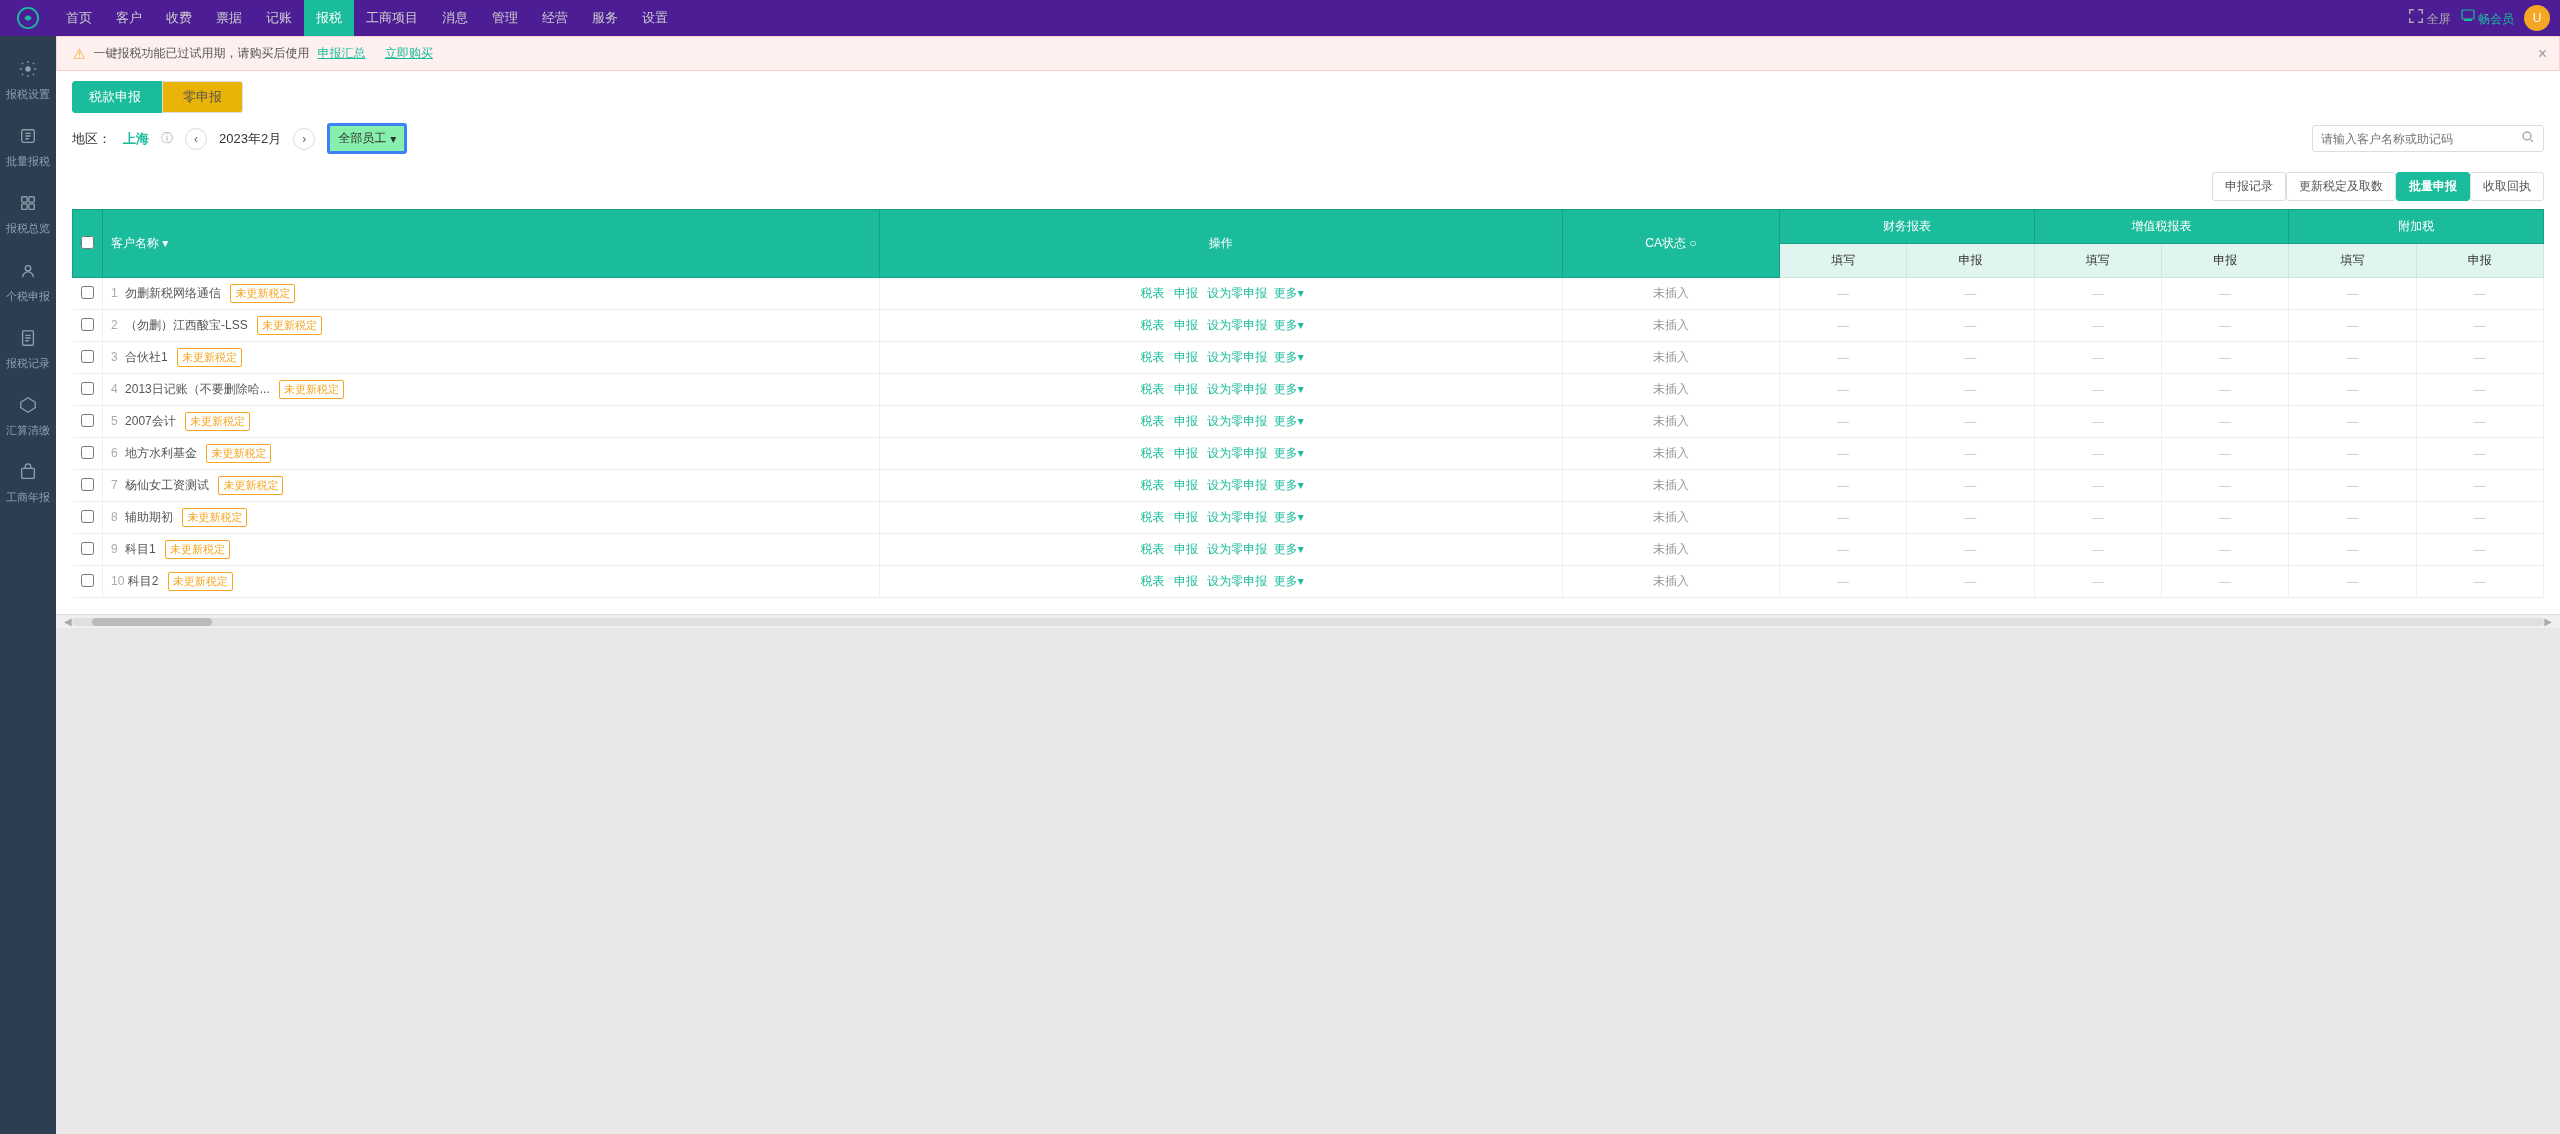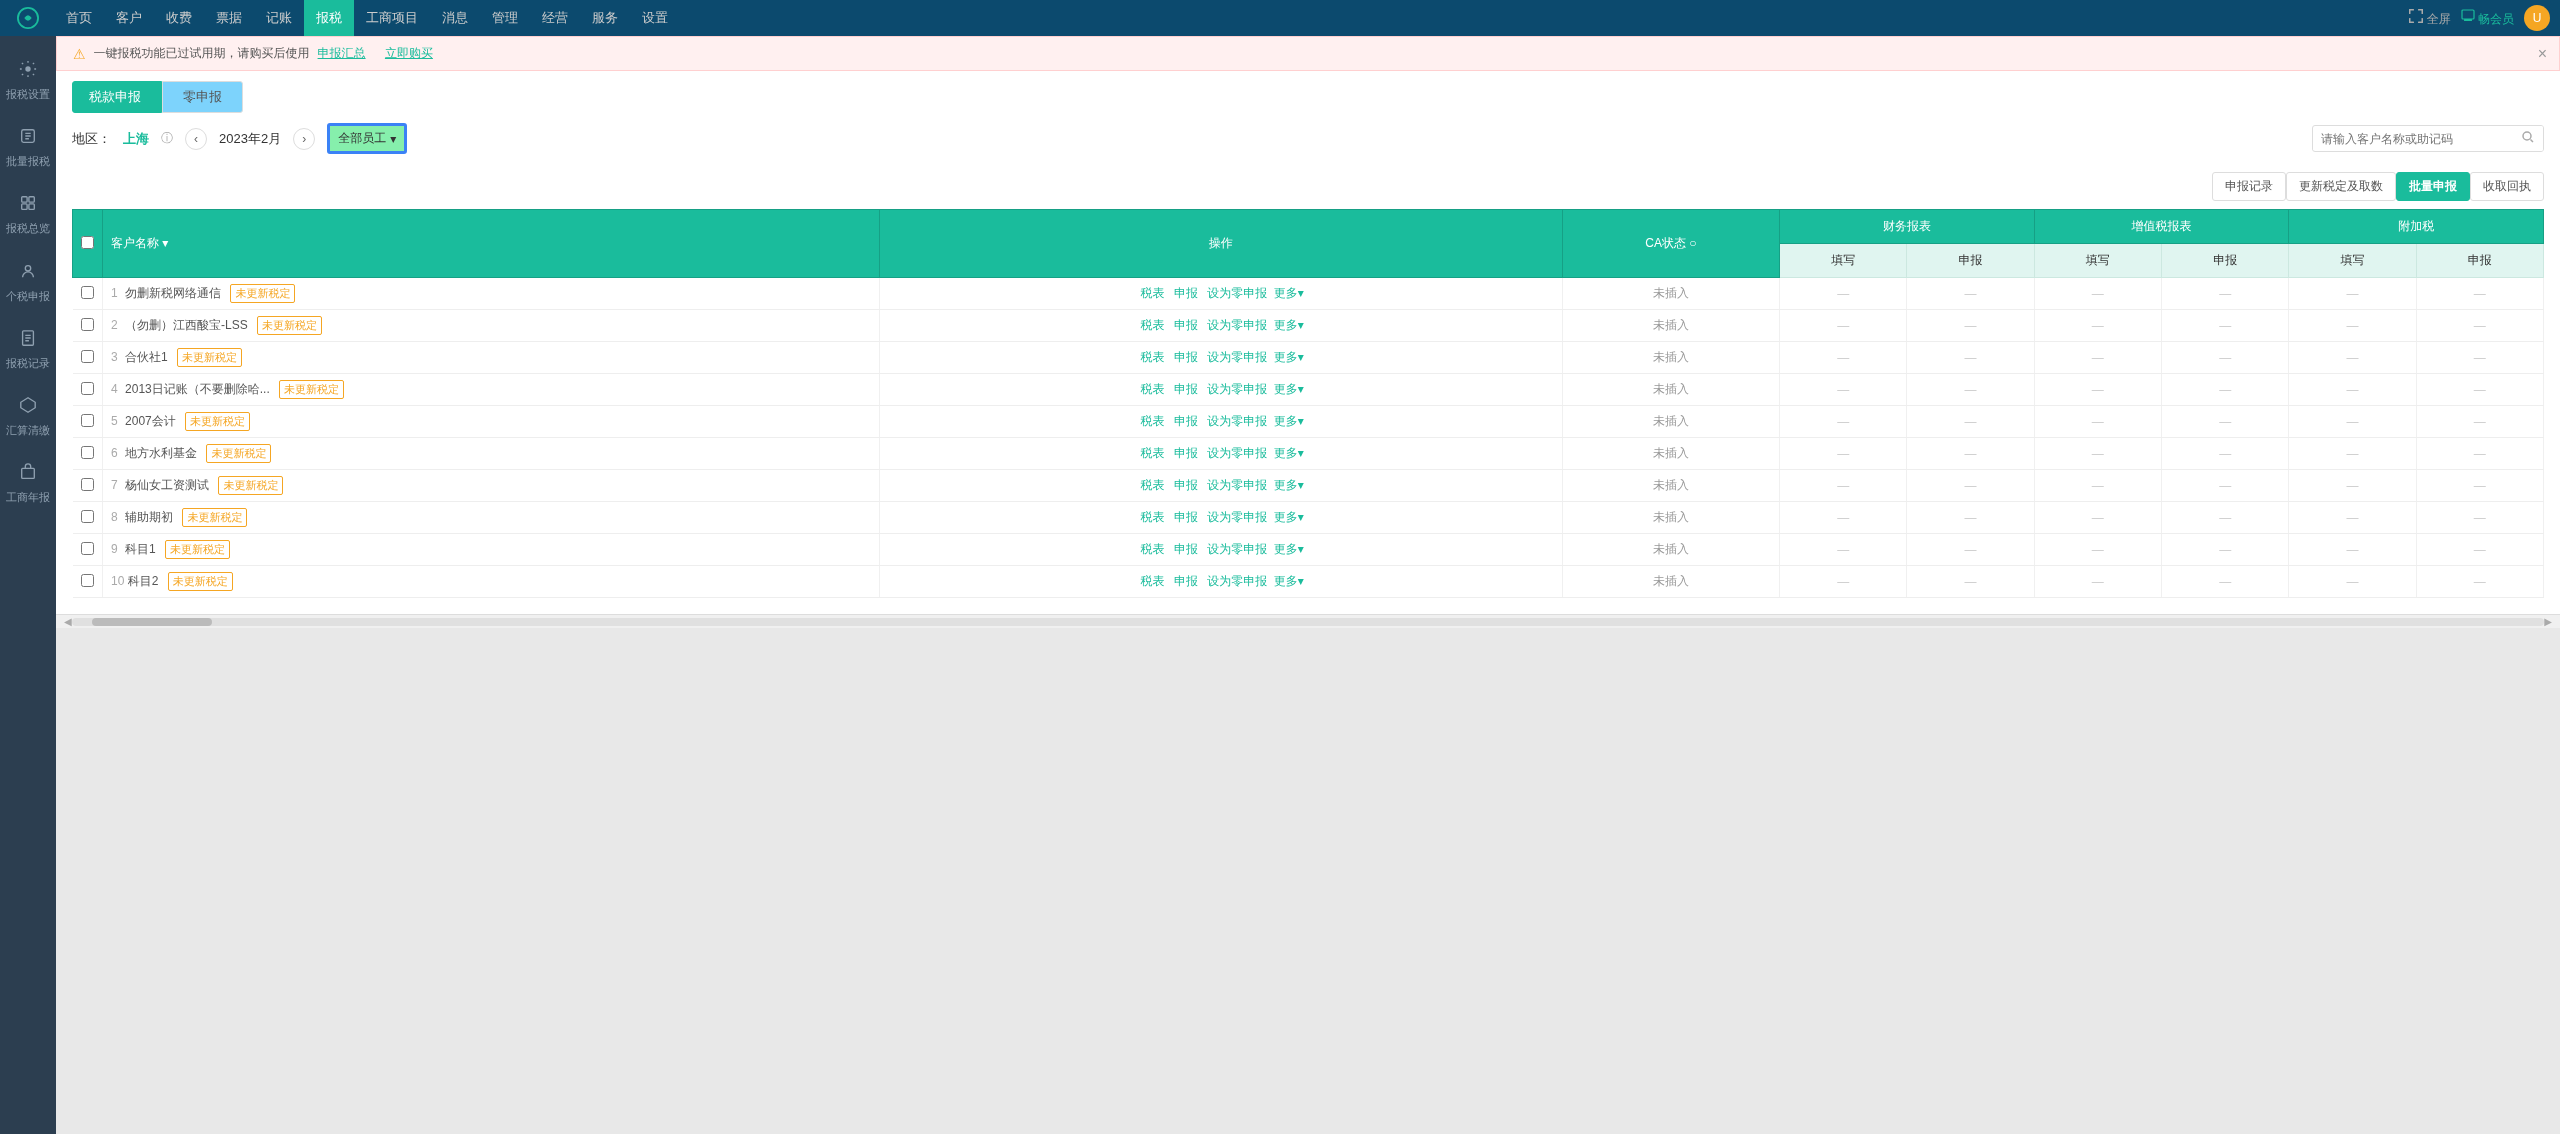--- a/index.html
+++ b/index.html
@@ -1,19 +1,19 @@
 <!DOCTYPE html>
 <html><head>
   <meta charset="utf-8">
   <style>
     * { box-sizing: border-box; margin: 0; padding: 0; }
     body { font-family: 'Microsoft YaHei', Arial, sans-serif; font-size: 12px; background: #e8e8e8; display: flex; flex-direction: column; height: 100vh; overflow: hidden; }
 
     
-    .top-nav { background: #0c4a6e; height: 36px; display: flex; align-items: center; padding: 0 10px; color: #ccc; flex-shrink: 0; }
+    .top-nav { background: #4c1d95; height: 36px; display: flex; align-items: center; padding: 0 10px; color: #ccc; flex-shrink: 0; }
     .top-nav .logo { width: 36px; height: 36px; display: flex; align-items: center; justify-content: center; margin-right: 8px; }
     .top-nav .logo svg { width: 22px; height: 22px; }
     .top-nav .nav-item { padding: 0 12px; height: 36px; display: flex; align-items: center; color: #ccc; cursor: pointer; font-size: 13px; }
     .top-nav .nav-item.active { background: #1abc9c; color: #fff; }
     .top-nav .spacer { flex: 1; }
     .top-nav .top-right { display: flex; align-items: center; gap: 10px; font-size: 12px; color: #aaa; }
     .top-nav .top-right span { cursor: pointer; }
 
     
     .main-layout { display: flex; flex: 1; overflow: hidden; }
@@ -32,21 +32,21 @@
     .notice-banner { background: #fff0f0; border: 1px solid #ffd0d0; padding: 8px 16px; display: flex; align-items: center; gap: 8px; font-size: 12px; color: #555; position: relative; margin-bottom: 0; }
     .notice-banner .notice-icon { color: #f5a623; font-size: 14px; }
     .notice-banner a { color: #1abc9c; text-decoration: underline; cursor: pointer; }
     .notice-banner .close-btn { position: absolute; right: 12px; top: 50%; transform: translateY(-50%); cursor: pointer; color: #999; font-size: 16px; }
 
     
     .card { background: #fff; margin: 0; padding: 0; }
 
     
     .tabs-row { display: flex; align-items: center; padding: 10px 16px 0; gap: 0; border-bottom: none; }
-    .tab-btn { padding: 6px 20px; border: 1px solid #ddd; background: #7dd3fc; color: #555; cursor: pointer; font-size: 13px; }
+    .tab-btn { padding: 6px 20px; border: 1px solid #ddd; background: #eab308; color: #555; cursor: pointer; font-size: 13px; }
     .tab-btn.active { background: #1abc9c; color: #fff; border-color: #1abc9c; }
     .tab-btn:first-child { border-radius: 3px 0 0 3px; padding-left: 16px; }
     .tab-btn:last-child { border-radius: 0 3px 3px 0; }
 
     
     .filter-row { display: flex; align-items: center; padding: 10px 16px; gap: 12px; }
     .filter-row .location-label { font-size: 13px; color: #333; }
     .filter-row .location-value { color: #1abc9c; font-size: 13px; font-weight: bold; }
     .filter-row .info-icon { color: #aaa; font-size: 12px; cursor: pointer; }
     .date-nav { display: flex; align-items: center; gap: 6px; }

